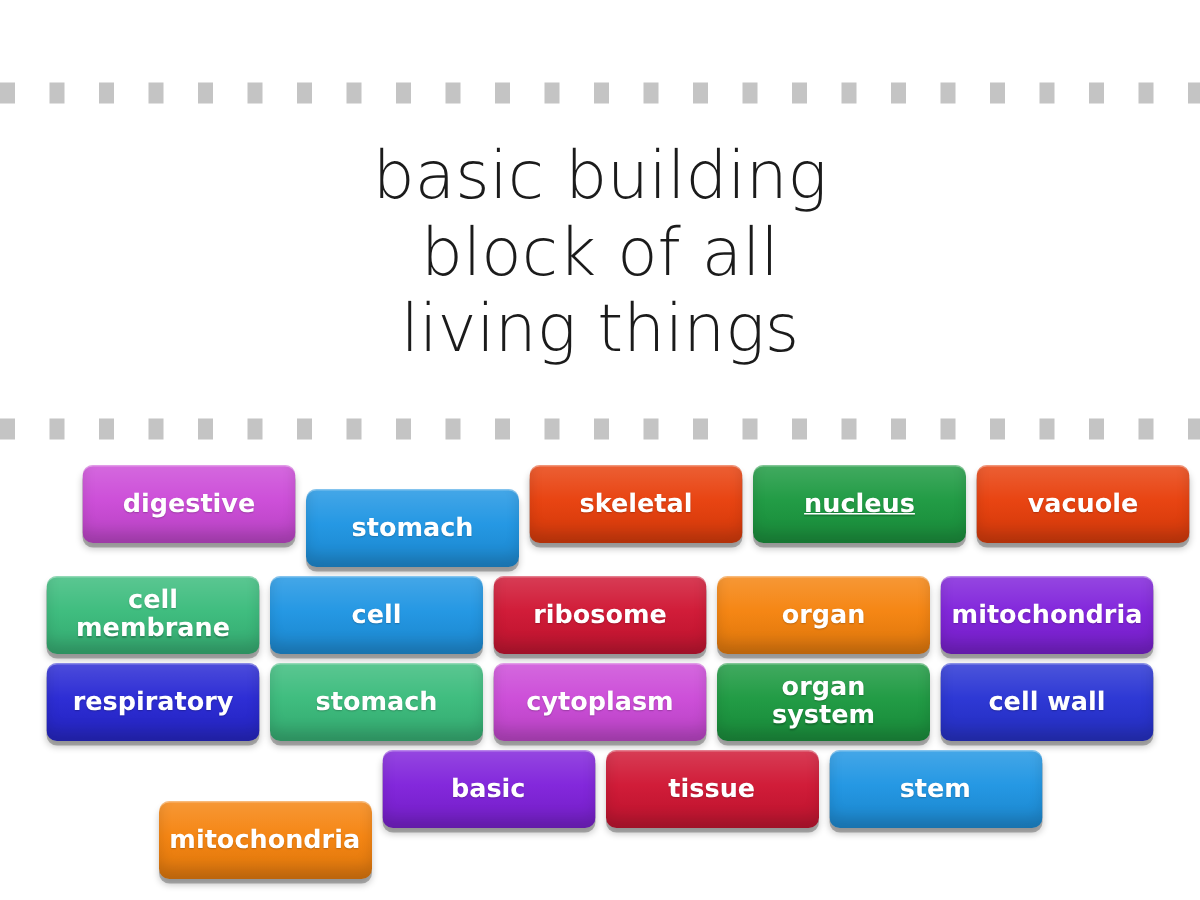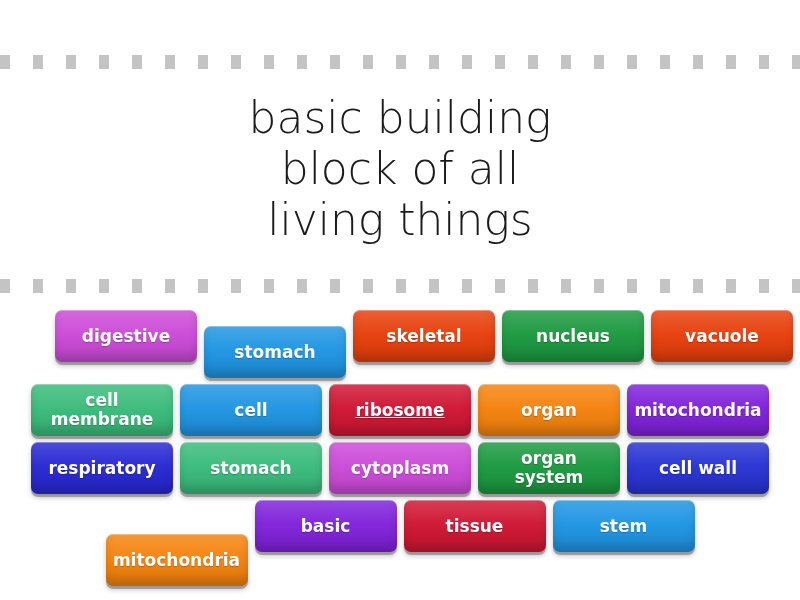--- a/index.html
+++ b/index.html
@@ -163,36 +163,36 @@
     <div class="tile-row">
       <div class="tile" style="background-color: rgb(204, 76, 216); margin-left: 48px;">
         <span class="tile-label">digestive</span>
       </div>
       <div class="tile" style="background-color: rgb(33, 150, 227); margin-top: 16px;">
         <span class="tile-label">stomach</span>
       </div>
       <div class="tile" style="background-color: rgb(232, 65, 14);">
         <span class="tile-label">skeletal</span>
       </div>
-      <div class="tile" style="background-color: rgb(30, 154, 66);">
+      <div class="tile" style="background-color: rgb(30, 154, 66); text-decoration: underline;">
         <span class="tile-label">nucleus</span>
       </div>
       <div class="tile" style="background-color: rgb(232, 65, 14);">
         <span class="tile-label">vacuole</span>
       </div>
     </div>
     <div class="tile-row">
       <div class="tile" style="background-color: rgb(60, 188, 125);">
         <span class="tile-label">cell
 membrane</span>
       </div>
       <div class="tile" style="background-color: rgb(33, 150, 227);">
         <span class="tile-label">cell</span>
       </div>
-      <div class="tile" style="background-color: rgb(208, 24, 53); text-decoration: underline;">
+      <div class="tile" style="background-color: rgb(208, 24, 53);">
         <span class="tile-label">ribosome</span>
       </div>
       <div class="tile" style="background-color: rgb(245, 132, 16);">
         <span class="tile-label">organ</span>
       </div>
       <div class="tile" style="background-color: rgb(129, 36, 219);">
         <span class="tile-label">mitochondria</span>
       </div>
     </div>
     <div class="tile-row">

